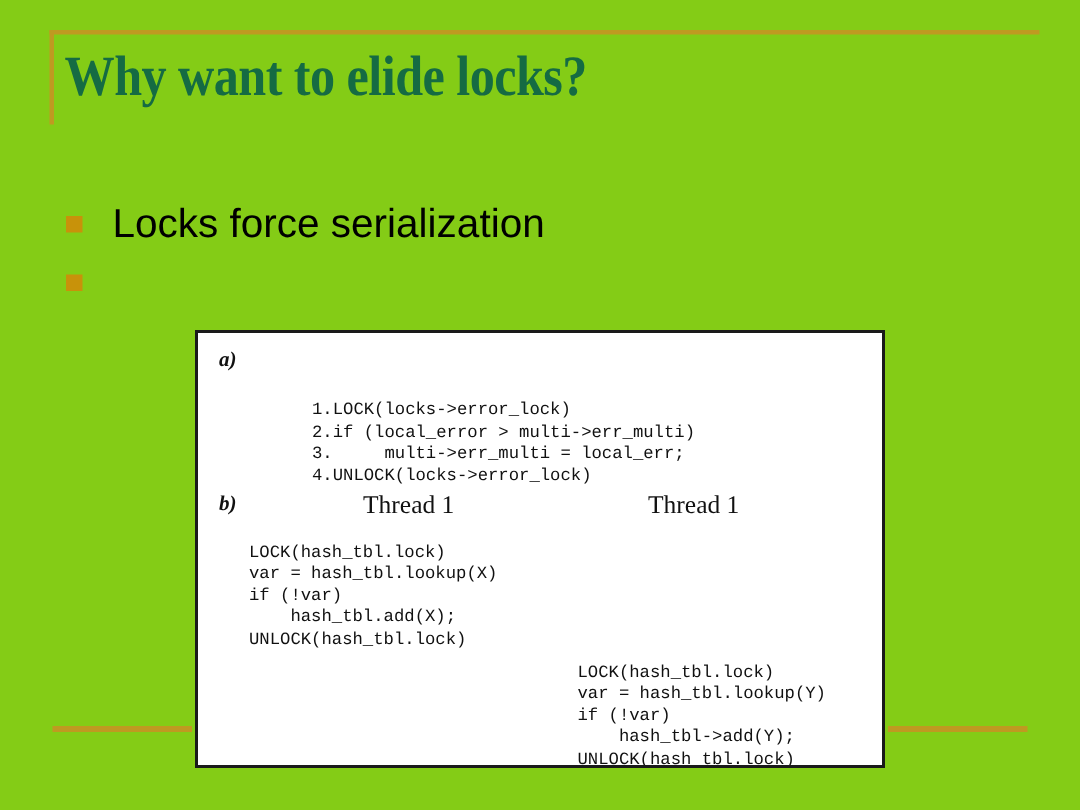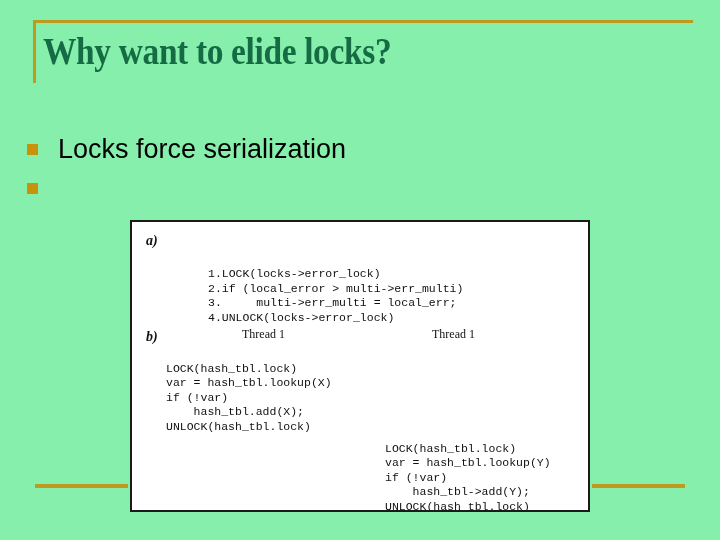--- a/index.html
+++ b/index.html
@@ -10,21 +10,21 @@
     width: 720px;
     height: 540px;
     background: #ffffff;
     font-family: "Liberation Sans", sans-serif;
     overflow: hidden;
     position: relative;
   }
   .slide {
     position: absolute;
     inset: 0;
-    background: #86efac;
+    background: #84cc16;
   }
 
   
   .title-rule-top {
     position: absolute;
     left: 33px;
     top: 20px;
     width: 660px;
     height: 3px;
     background: #BF9A21;
@@ -51,21 +51,21 @@
     line-height: 46px;
     letter-spacing: -0.4px;
     transform: scaleX(0.88);
     transform-origin: left center;
     white-space: nowrap;
   }
 
   
   .bullets {
     position: absolute;
-    left: 27px;
+    left: 44px;
     top: 132px;
     width: 600px;
   }
   .bullet-row {
     display: flex;
     align-items: flex-start;
     margin-bottom: 5px;
   }
   .bullet-marker {
     width: 11px;
@@ -132,21 +132,21 @@
     color: #111111;
     white-space: pre;
   }
   .code-a { left: 76px; top: 9px; margin-top: 36px; }
   .code-t1 { left: 34px; top: 128px; }
   .code-t2 { left: 253px; top: 208px; }
 
   .thread-head {
     position: absolute;
     font-family: "Liberation Serif", "DejaVu Serif", serif;
-    font-size: 12px;
+    font-size: 17px;
     color: #111111;
     white-space: nowrap;
   }
   .thread-head-1 { left: 110px; top: 105px; }
   .thread-head-2 { left: 300px; top: 105px; }
 </style>
 </head>
 <body>
 
 <div class="slide">

